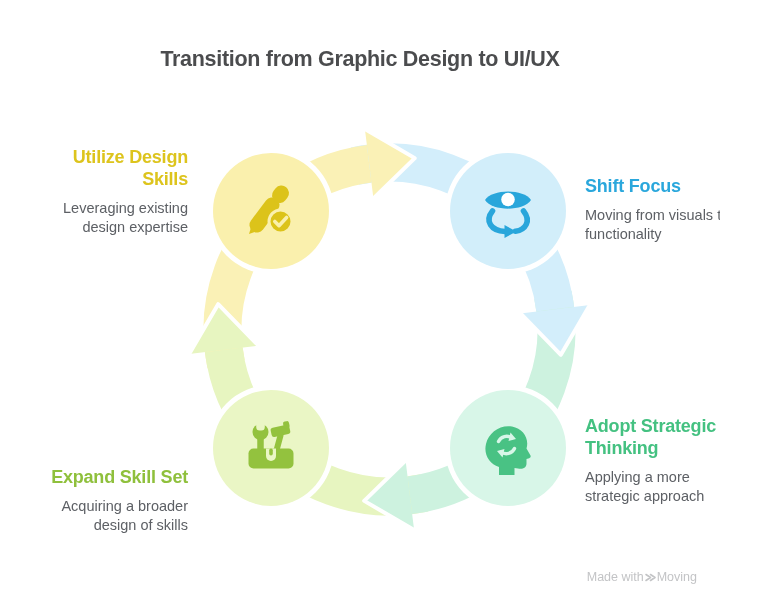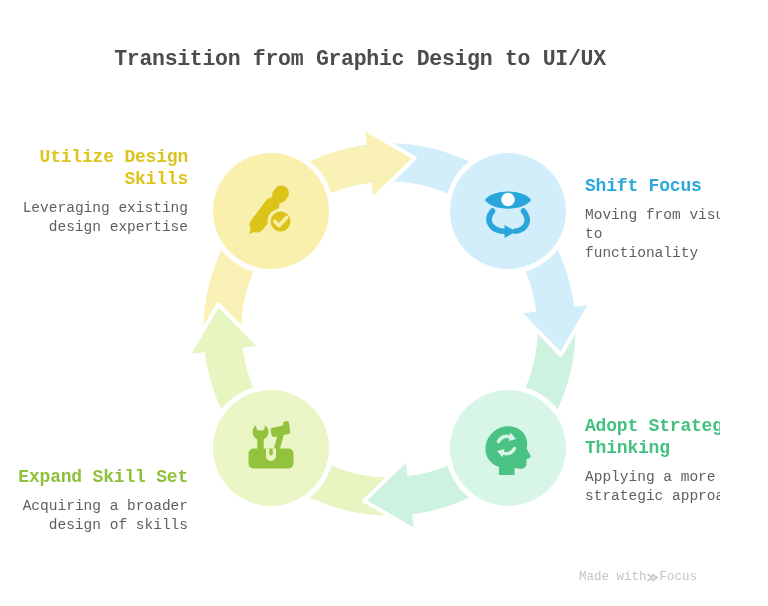--- a/index.html
+++ b/index.html
@@ -1,18 +1,18 @@
 <!DOCTYPE html>
 <html><head>
 <meta charset="utf-8">
 <style>
   html,body{margin:0;padding:0;background:#fff;}
   #canvas{
     position:relative;width:720px;height:606px;background:#ffffff;overflow:hidden;
-    font-family:Liberation Mono, monospace;
+    font-family:Liberation Sans, sans-serif;
   }
   .page-title{
     position:absolute;top:47px;left:0;right:0;text-align:center;
     font-size:21.5px;font-weight:700;color:#4b4c4e;letter-spacing:-0.3px;
   }
   #ring{position:absolute;left:0;top:0;}
   .node-circle{
     position:absolute;width:116px;height:116px;border-radius:50%;
     box-shadow:0 0 0 5px #ffffff;display:flex;align-items:center;justify-content:center;
   }
@@ -130,16 +130,16 @@
     <p class="node-desc">Acquiring a broader
 design of skills</p>
   </div>
 
   <div class="footer">
     <span>Made with</span>
     <svg width="13" height="13" viewBox="0 0 13 13">
       <path d="M2 3.5 L6.5 6.5 L2 9.5" stroke="#c3c4c6" stroke-width="1.6" fill="none" stroke-linecap="round" stroke-linejoin="round"></path>
       <path d="M6.5 3.5 L11 6.5 L6.5 9.5" stroke="#c3c4c6" stroke-width="1.6" fill="none" stroke-linecap="round" stroke-linejoin="round"></path>
     </svg>
-    <span>Focus</span>
+    <span>Moving</span>
   </div>
 
 </div>
 
 </body></html>

